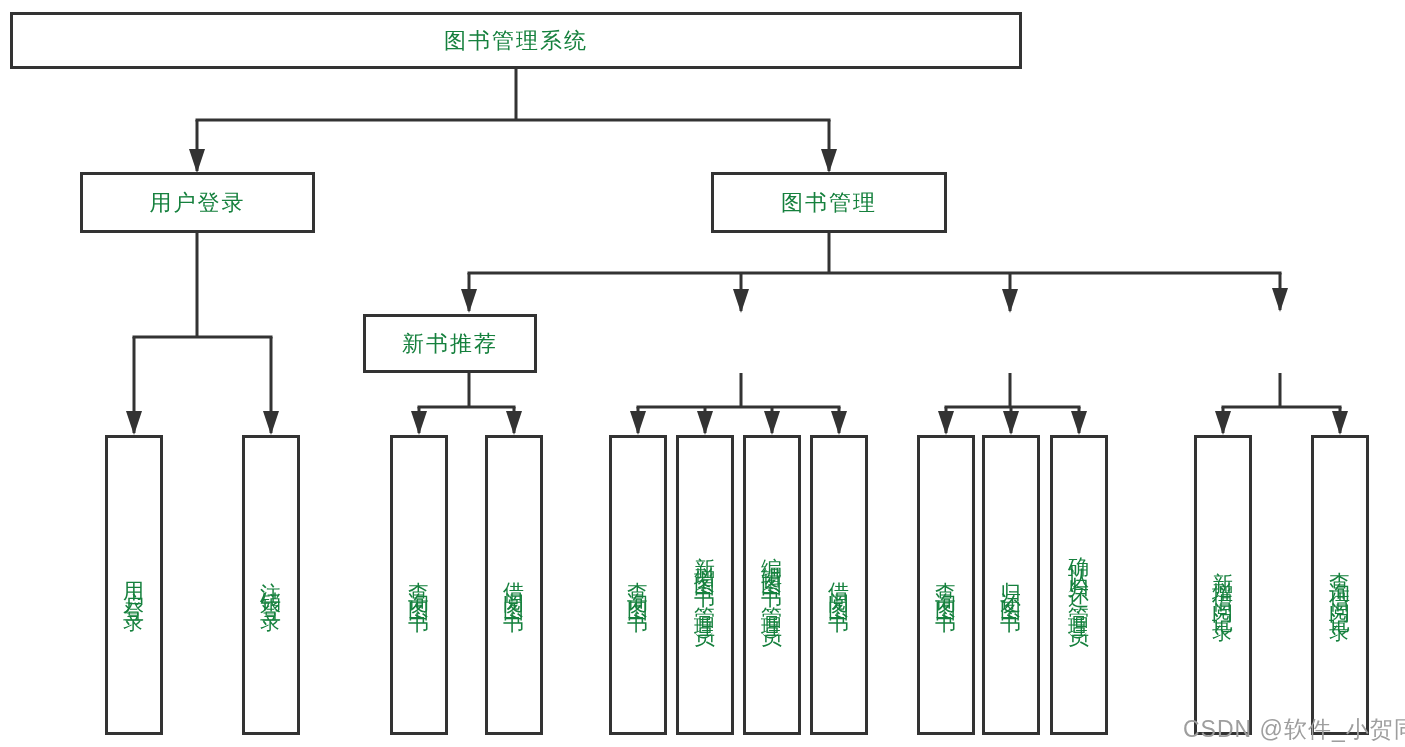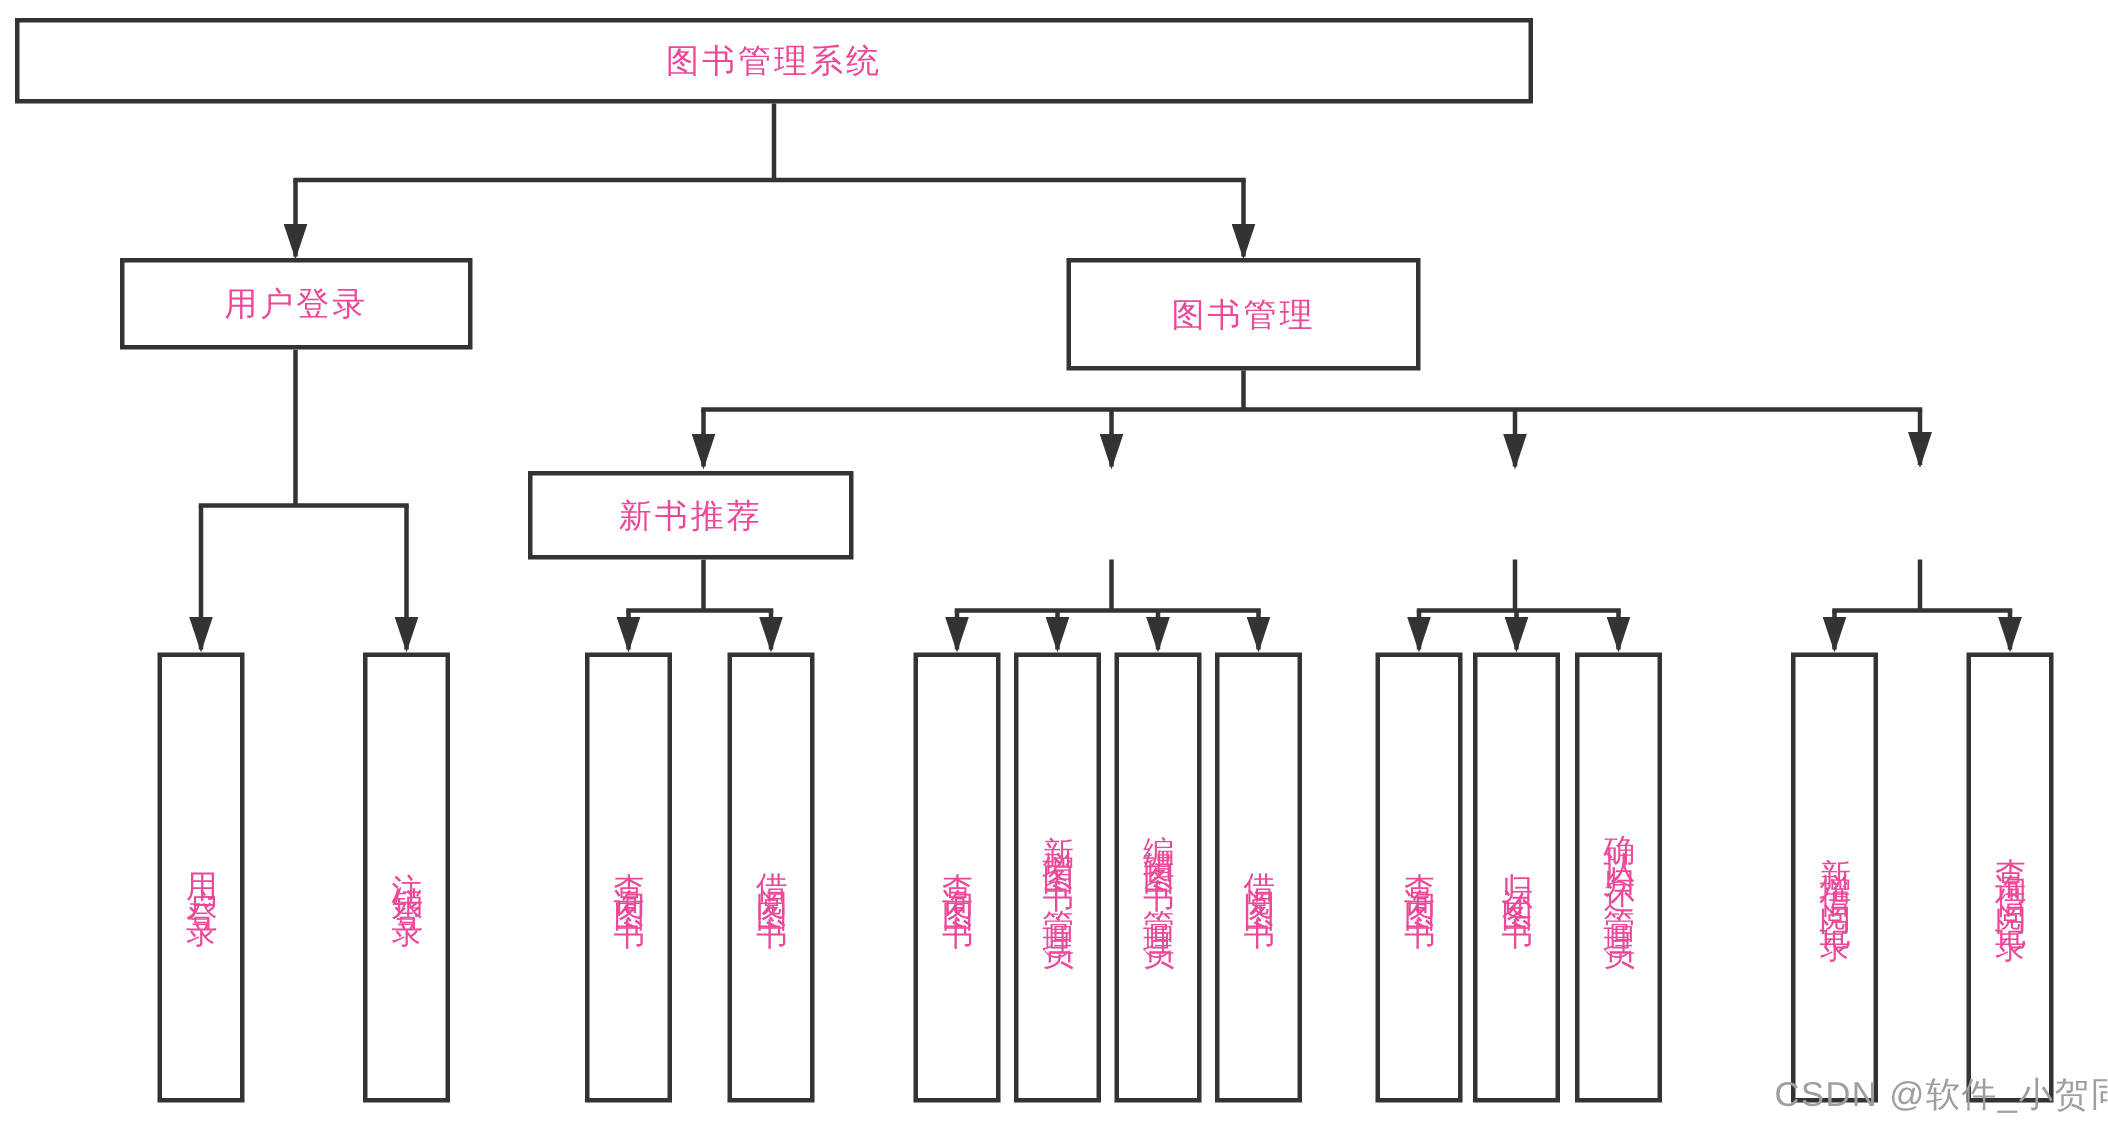--- a/index.html
+++ b/index.html
@@ -19,21 +19,21 @@
     position: absolute;
     left: 0; top: 0;
     width: 1405px; height: 747px;
     z-index: 1;
   }
   .node {
     position: absolute;
     box-sizing: border-box;
     background: #ffffff;
     border: 3px solid #333333;
-    color: #ec4899;
+    color: #15803d;
     display: flex;
     align-items: center;
     justify-content: center;
     z-index: 2;
   }
   .node span { display: block; }
   .hnode {
     font-size: 22px;
     letter-spacing: 2px;
     white-space: nowrap;
@@ -46,22 +46,22 @@
   }
   .vnode span {
     writing-mode: vertical-lr;
     text-orientation: mixed;
     letter-spacing: 10px;
     line-height: 1;
   }
   
   #n-root   { left: 10px;  top: 12px;  width: 1012px; height: 57px; }
   #n-login  { left: 80px;  top: 172px; width: 235px;  height: 61px; }
-  #n-mgmt   { left: 711px; top: 172px; width: 236px;  height: 75px; }
-  #n-nbr    { left: 352px; top: 314px; width: 217px;  height: 59px; }
+  #n-mgmt   { left: 711px; top: 172px; width: 236px;  height: 61px; }
+  #n-nbr    { left: 363px; top: 314px; width: 174px;  height: 59px; }
   #n-bb     { left: 633px; top: 314px; width: 216px;  height: 59px; }
   #n-cb     { left: 902px; top: 314px; width: 216px;  height: 59px; }
   #n-br     { left: 1173px;top: 313px; width: 215px;  height: 60px; }
   #l-login   { left: 105px;  }
   #l-logout  { left: 242px;  }
   #l-nbr-q   { left: 390px;  }
   #l-nbr-b   { left: 485px;  }
   #l-bb-q    { left: 609px;  }
   #l-bb-add  { left: 676px;  }
   #l-bb-edit { left: 743px;  }

